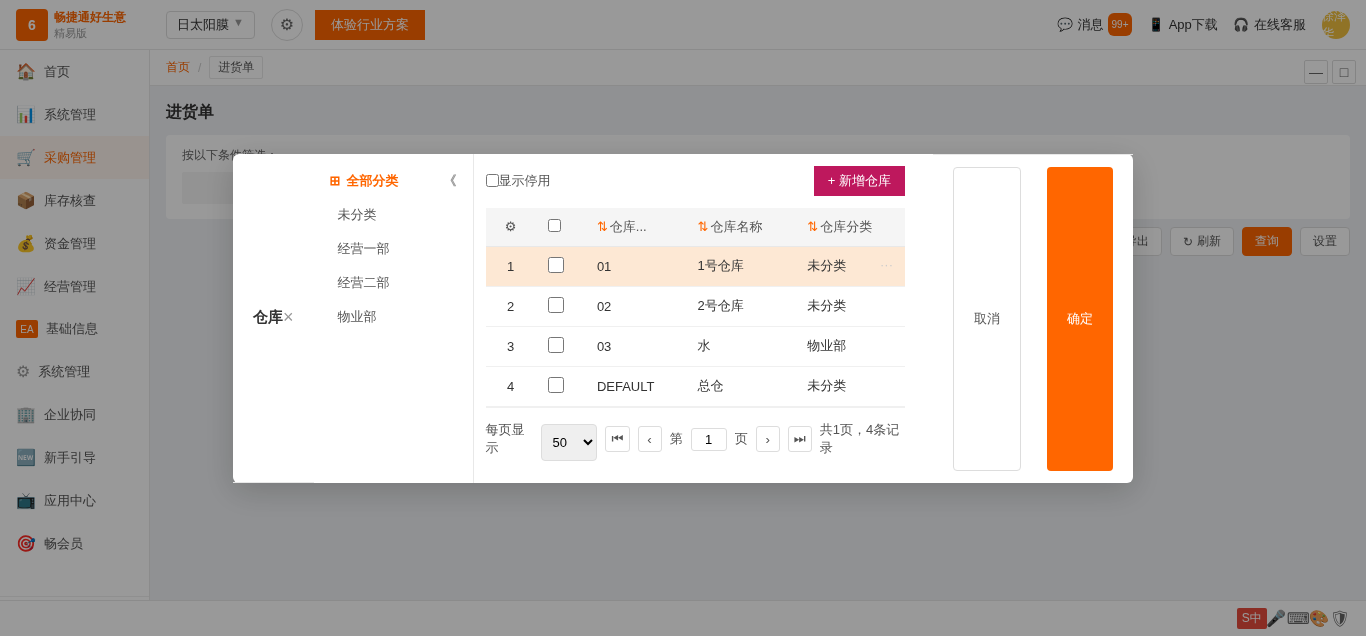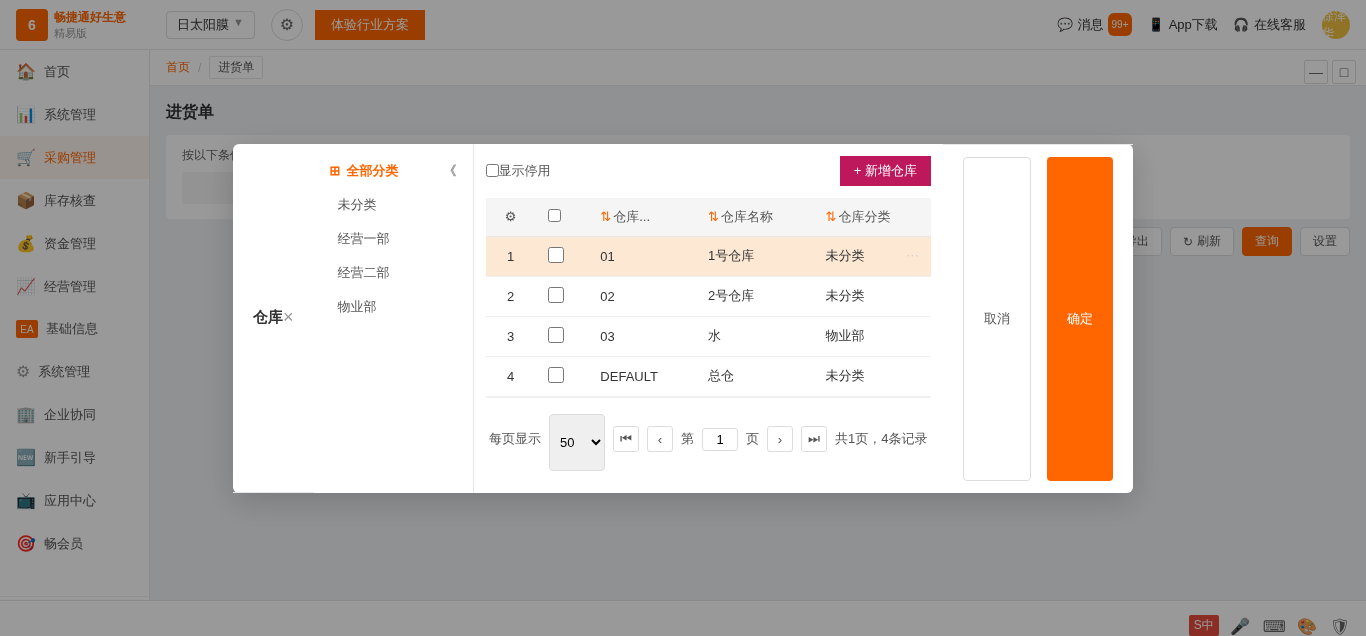--- a/index.html
+++ b/index.html
@@ -168,52 +168,52 @@
     .sort-icon { color: #f60; margin-right: 2px; }
     .row-dots { color: #ccc; cursor: pointer; float: right; }
 
     
     .pagination-bar {
       display: flex; align-items: center; justify-content: center;
       padding: 10px 0; gap: 8px; font-size: 13px; color: #555; flex-shrink: 0;
       border-top: 1px solid #f0f0f0; margin-top: auto;
     }
     .per-page-select {
-      border: 1px solid #ddd; border-radius: 4px; padding: 19px 6px; font-size: 13px; margin-top: 6px;
+      border: 1px solid #ddd; border-radius: 4px; padding: 9px 6px; font-size: 13px; margin-top: 6px;
     }
     .page-nav-btn {
       width: 26px; height: 26px; border: 1px solid #ddd; border-radius: 3px;
       background: #fff; cursor: pointer; display: flex; align-items: center; justify-content: center;
       color: #555;
     }
     .page-input {
       width: 36px; text-align: center; border: 1px solid #ddd; border-radius: 3px;
       padding: 3px; font-size: 13px;
     }
 
     
     .dialog-footer {
       padding: 12px 20px; border-top: 1px solid #e8e8e8;
-      display: flex; justify-content: flex-end; gap: 16px; flex-shrink: 0;
+      display: flex; justify-content: flex-end; gap: 26px; flex-shrink: 0; margin-left: 16px;
     }
     .btn-cancel {
       padding: 7px 20px; border: 1px solid #ddd; border-radius: 4px;
       background: #fff; cursor: pointer; font-size: 13px; color: #555;
     }
     .btn-confirm {
       padding: 7px 20px; border: none; border-radius: 4px;
       background: #f60; color: #fff; cursor: pointer; font-size: 13px;
     }
 
     
     .bottom-bar {
       position: fixed; bottom: 0; right: 0; left: 0; height: 36px;
       background: #fff; border-top: 1px solid #e8e8e8;
-      display: flex; align-items: flex-end; justify-content: flex-end;
-      padding: 0 16px; gap: 12px; z-index: 50;
+      display: flex; align-items: center; justify-content: flex-end;
+      padding: 0 16px; z-index: 50;
     }
     .bottom-icon { font-size: 16px; color: #666; cursor: pointer; }
 
     
     .window-controls {
       position: fixed; top: 60px; right: 10px;
       display: flex; gap: 4px; z-index: 10;
     }
     .window-ctrl-btn {
       width: 24px; height: 24px; border: 1px solid #ddd; background: #fff;

